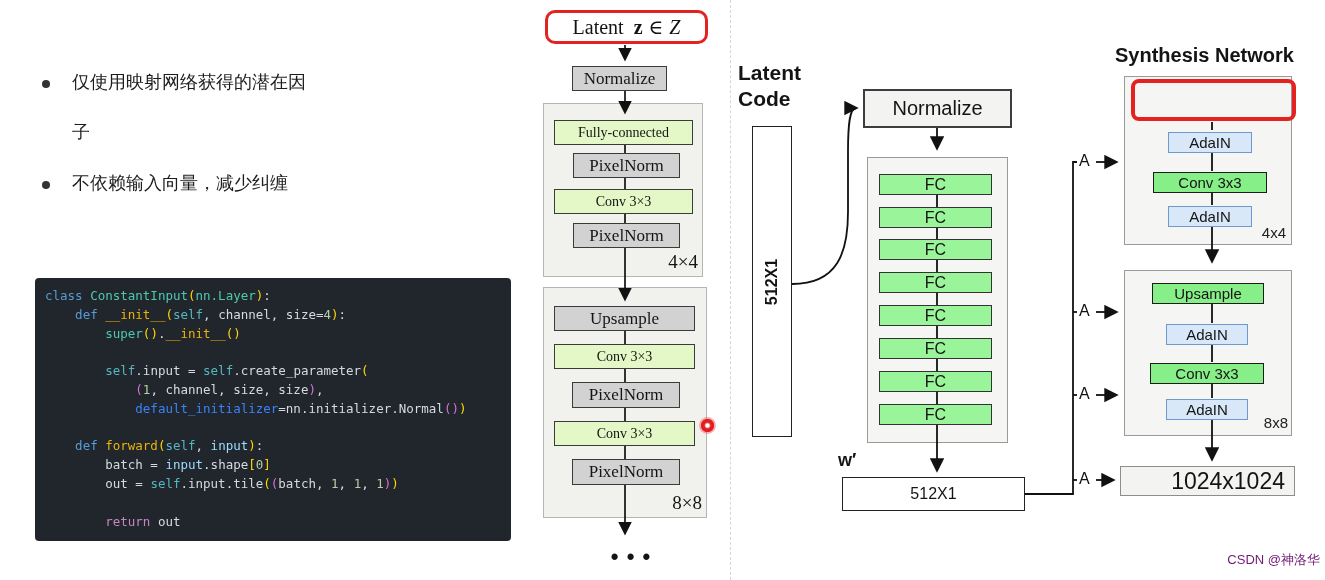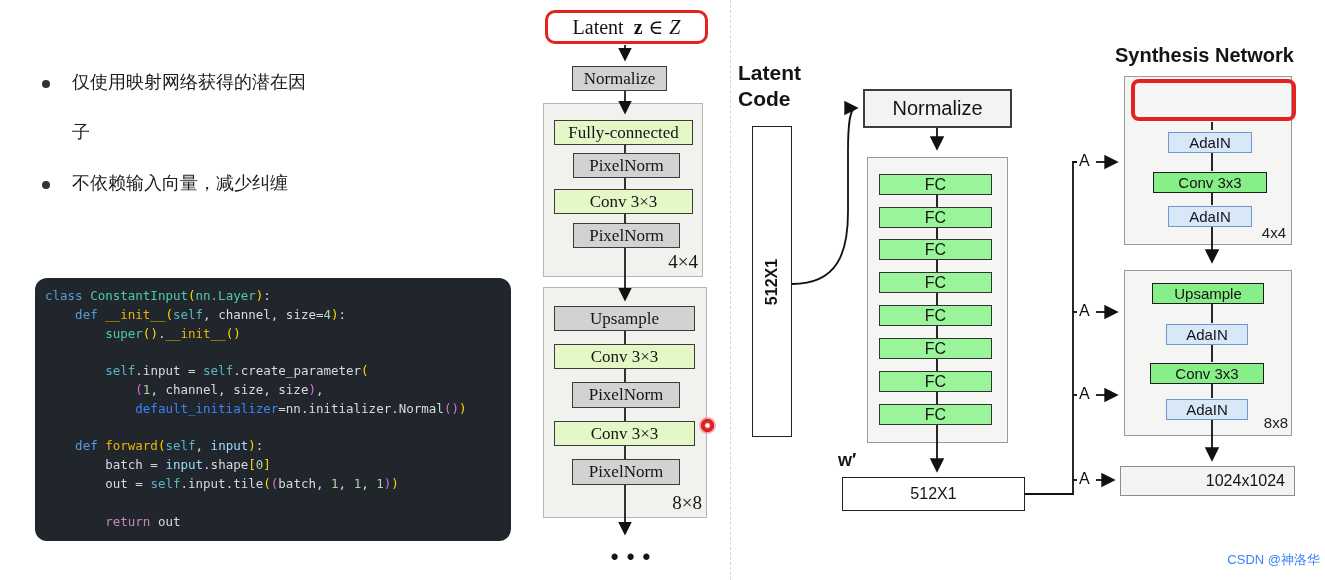--- a/index.html
+++ b/index.html
@@ -5,47 +5,47 @@
   html,body{margin:0;padding:0;background:#fff;}
   #canvas{position:relative;width:1325px;height:580px;background:#ffffff;overflow:hidden;
           font-family:"Liberation Sans","DejaVu Sans",sans-serif;color:#141414;}
   .abs{position:absolute;box-sizing:border-box;}
   .ctr{display:flex;align-items:center;justify-content:center;text-align:center;}
   
   .slide-title{font-size:27px;font-weight:600;line-height:36px;letter-spacing:0.5px;color:#181818;}
   .bullet-line{font-size:18px;font-weight:500;line-height:36px;color:#1c1c1c;}
   .bullet-dot{width:8px;height:8px;border-radius:50%;background:#333;}
   
-  .code{background:#21262d;border-radius:12px;padding:9px 6px 9px 10px;
+  .code{background:#21262d;border-radius:4px;padding:9px 6px 9px 10px;
         font-family:"DejaVu Sans Mono","Liberation Mono",monospace;
         font-size:12.5px;line-height:18.8px;white-space:pre;color:#d6dae0;}
   .tk-kw{color:#569cd6}.tk-cls{color:#4ec9b0}.tk-fn{color:#eab308}.tk-slf{color:#56b6c2}
   .tk-num{color:#b5cea8}.tk-prop{color:#3b82f6}.tk-b1{color:#ffd700}.tk-b2{color:#d670d6}
   .tk-ret{color:#c586c0}.tk-tx{color:#d6dae0}.tk-par{color:#9cdcfe}
   
   .serif{font-family:"Liberation Serif","DejaVu Serif",serif;}
   .cont{background:#f1f1ee;border:1.5px solid #b5b5b5;}
   .gbox{background:#d2d2d2;border:1.5px solid #3b3b3b;font-size:17px;}
-  .grbox{background:#e3f8c6;border:1.5px solid #3b3b3b;font-size:17px;}
+  .grbox{background:#e3f8c6;border:1.5px solid #3b3b3b;font-size:14px;}
   .latent-red{background:#ffffff;border:3.5px solid #e4221f;border-radius:10px;font-size:20px;}
   .res{font-size:19px;text-align:right;}
   
   .scont{background:#f5f5f3;border:1.5px solid #9a9a9a;}
   .fcbox{background:#9af59a;border:1.5px solid #333;font-size:16px;}
   .adain{background:#d8e8f8;border:1.5px solid #6e99cf;font-size:15px;}
   .sgreen{background:#87ef87;border:1.7px solid #1c1c1c;font-size:15px;}
   .whitebox{background:#fff;border:1.7px solid #222;}
   .sres{font-size:15px;text-align:right;color:#222;}
   .alabel{font-size:16px;color:#111;}
   .vtext{transform:rotate(-90deg);font-size:16px;font-weight:600;white-space:nowrap;}
   .redring{border:4px solid #e4221f;border-radius:8px;background:transparent;}
   .dashed-sep{border-left:1px dashed #d6d6d6;}
   .laser{background:radial-gradient(circle,#ffffff 0 12%,#e01f1f 28% 52%,rgba(241,93,108,0.5) 58% 76%,rgba(241,93,108,0) 80%);
          width:17px;height:17px;border-radius:50%;}
-  .watermark{font-size:13px;color:#3b82f6;text-align:right;}
+  .watermark{font-size:13px;color:#701a75;text-align:right;}
   svg{position:absolute;left:0;top:0;pointer-events:none;}
 </style>
 </head>
 <body>
 
 <div id="canvas">
 
   <div class="abs bullet-dot" style="left:42px;top:80px;"></div>
   <div class="abs bullet-line" style="left:72px;top:64px;width:440px;">仅使用映射网络获得的潜在因</div>
   <div class="abs bullet-line" style="left:72px;top:114px;width:440px;">子</div>
@@ -114,21 +114,21 @@
   <div class="abs sres" style="left:1250px;top:224px;width:36px;">4x4</div>
 
   <div class="abs scont" style="left:1124px;top:270px;width:168px;height:166px;"></div>
   <div class="abs ctr sgreen" style="left:1152px;top:283px;width:112px;height:21px;">Upsample</div>
   <div class="abs ctr adain" style="left:1166px;top:324px;width:82px;height:21px;">AdaIN</div>
   <div class="abs ctr sgreen" style="left:1150px;top:363px;width:114px;height:21px;">Conv 3x3</div>
   <div class="abs ctr adain" style="left:1166px;top:399px;width:82px;height:21px;">AdaIN</div>
   <div class="abs sres" style="left:1252px;top:414px;width:36px;">8x8</div>
 
   <div class="abs" style="left:1120px;top:466px;width:175px;height:30px;background:#f3f3f1;border:1.6px solid #8d8d8d;
-       display:flex;align-items:center;justify-content:flex-end;padding-right:9px;font-size:16px;">1024x1024</div>
+       display:flex;align-items:center;justify-content:flex-end;padding-right:9px;font-size:23px;">1024x1024</div>
 
   <div class="abs alabel" style="left:1079px;top:152px;">A</div>
   <div class="abs alabel" style="left:1079px;top:302px;">A</div>
   <div class="abs alabel" style="left:1079px;top:385px;">A</div>
   <div class="abs alabel" style="left:1079px;top:470px;">A</div>
 
   <svg width="1325" height="580">
     <defs>
       <marker id="ah" markerWidth="9" markerHeight="9" refX="6.5" refY="4" orient="auto">
         <path d="M0,0 L8,4 L0,8 Z" fill="#111"></path>

